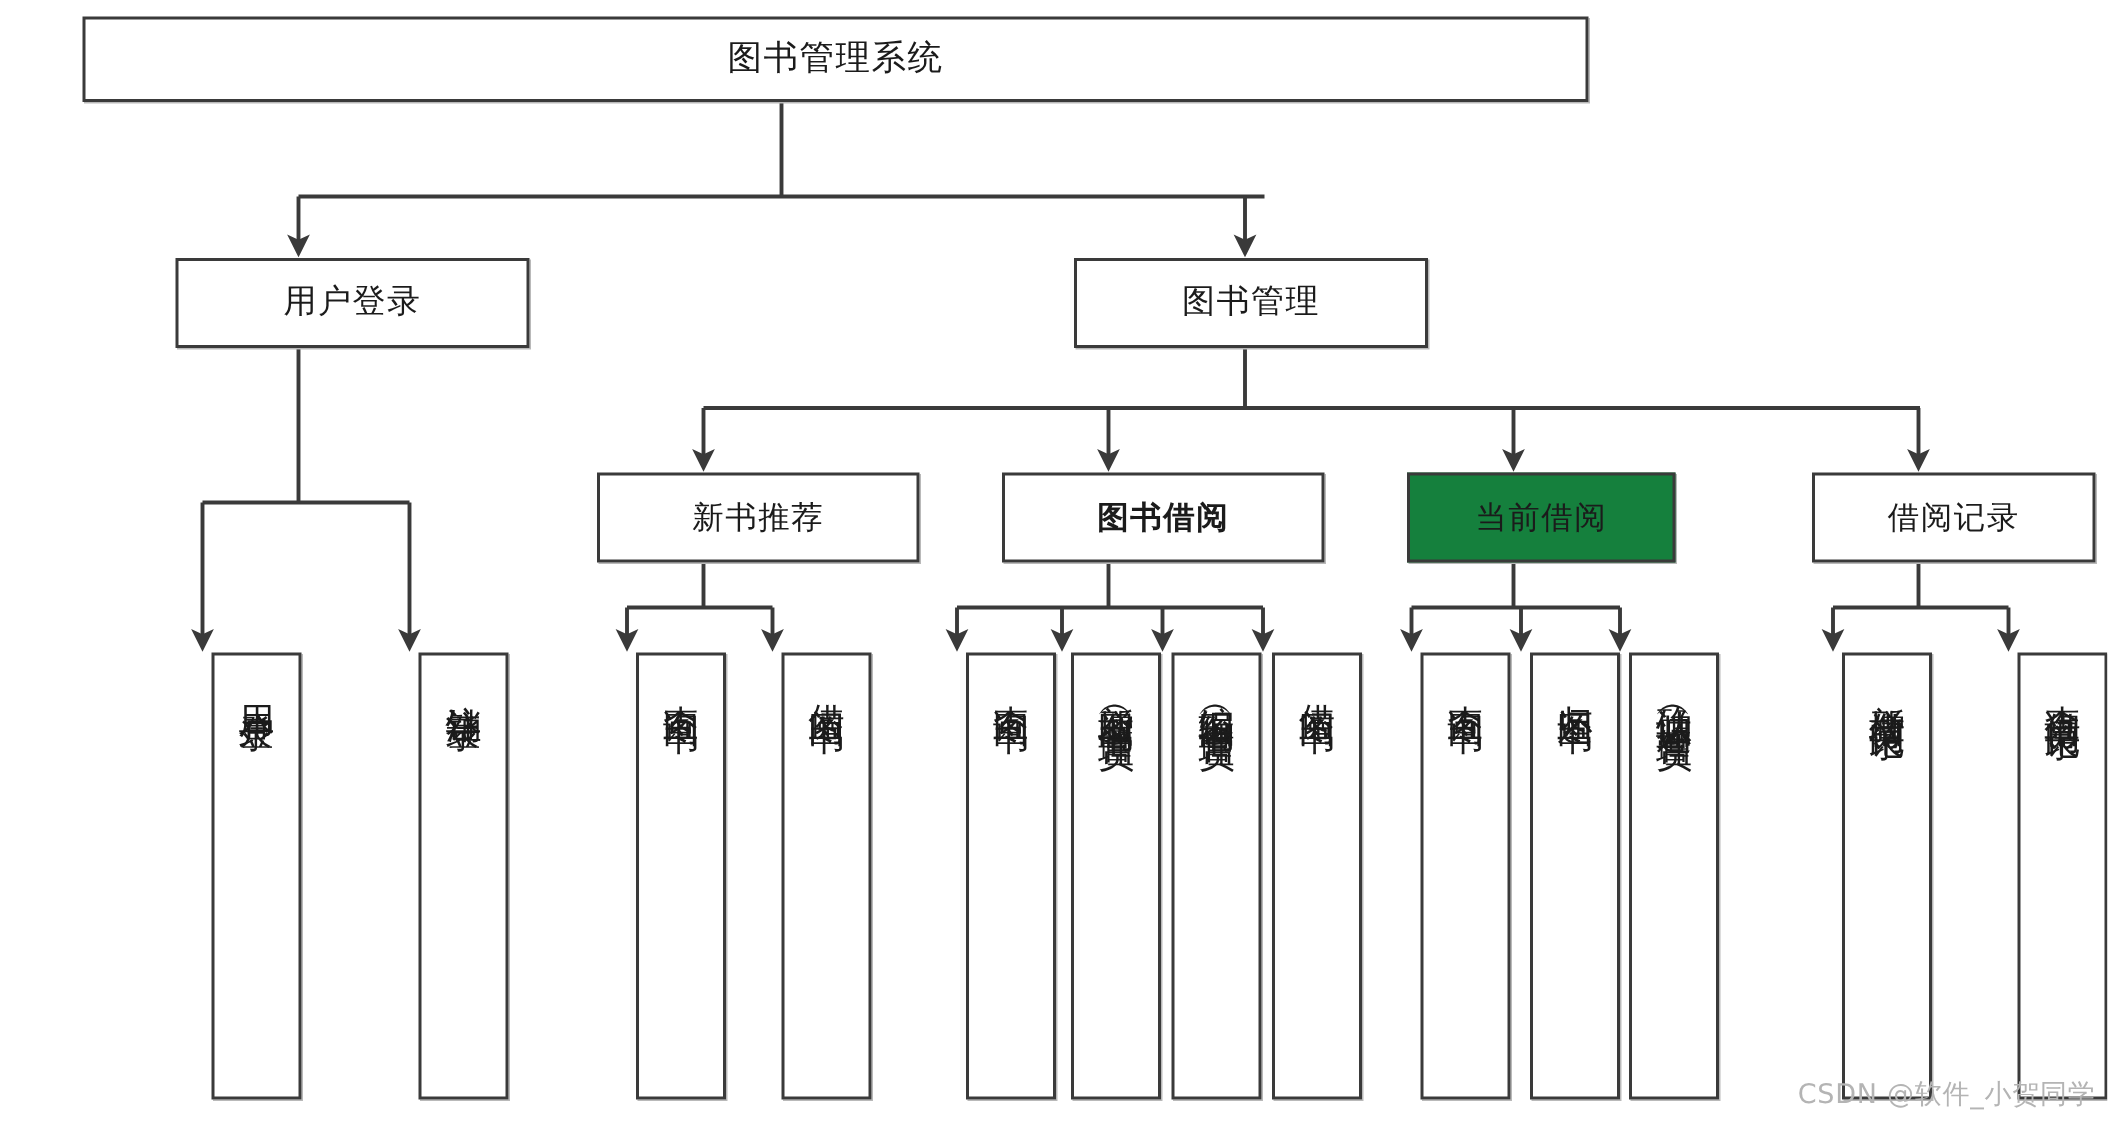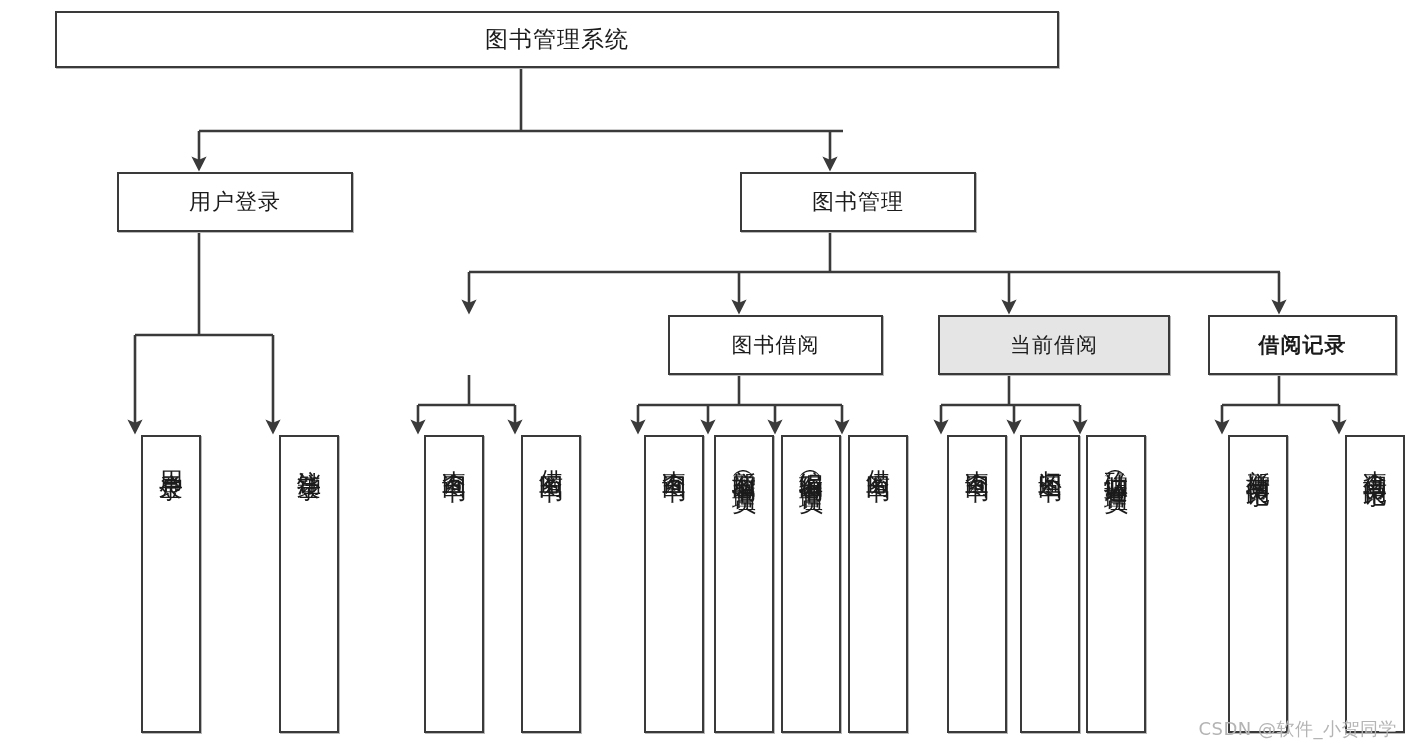--- a/index.html
+++ b/index.html
@@ -128,31 +128,34 @@
     </g>
   </svg>
 
   <div class="node root" style="left: 19px; top: 11px; width: 1004px; height: 57px; border-color: rgb(58, 58, 58); background: rgb(255, 255, 255);">
     <span class="label">图书管理系统</span>
   </div>
 
   <div class="node h2" style="left: 81px; top: 172px; width: 236px; height: 60px; border-color: rgb(58, 58, 58); background: rgb(255, 255, 255);">
     <span class="label">用户登录</span>
   </div>
-  <div class="node h2" style="left: 704px; top: 172px; width: 236px; height: 60px; border-color: rgb(58, 58, 58); background: rgb(255, 255, 255); text-align: right;">
+  <div class="node h2" style="left: 680px; top: 172px; width: 236px; height: 60px; border-color: rgb(58, 58, 58); background: rgb(255, 255, 255); text-align: right;">
     <span class="label">图书管理</span>
   </div>
 
-  <div class="node h3" style="left: 632px; top: 315px; width: 215px; height: 60px; border-color: rgb(58, 58, 58); background: rgb(255, 255, 255);">
+  <div class="node h3" style="left: 362px; top: 315px; width: 215px; height: 60px; border-color: rgb(58, 58, 58); background: rgb(255, 255, 255);">
+    <span class="label">新书推荐</span>
+  </div>
+  <div class="node h3" style="left: 632px; top: 315px; width: 215px; height: 60px; border-color: rgb(58, 58, 58); background: rgb(255, 255, 255); font-weight: bold;">
     <span class="label">图书借阅</span>
   </div>
-  <div class="node h3" style="left: 902px; top: 315px; width: 232px; height: 60px; border-color: rgb(58, 58, 58); background: #e5e5e5;">
+  <div class="node h3" style="left: 902px; top: 315px; width: 179px; height: 60px; border-color: rgb(58, 58, 58); background: #15803d;">
     <span class="label">当前借阅</span>
   </div>
-  <div class="node h3" style="left: 1172px; top: 315px; width: 189px; height: 60px; border-color: rgb(58, 58, 58); background: rgb(255, 255, 255); font-weight: bold;">
+  <div class="node h3" style="left: 1172px; top: 315px; width: 189px; height: 60px; border-color: rgb(58, 58, 58); background: rgb(255, 255, 255);">
     <span class="label">借阅记录</span>
   </div>
 
   <div class="node leaf" style="left: 105px; top: 435px; width: 60px; height: 298px; border-color: rgb(58, 58, 58); background: rgb(255, 255, 255);">
     <span class="label">用户登录</span>
   </div>
   <div class="node leaf" style="left: 243px; top: 435px; width: 60px; height: 298px; border-color: rgb(58, 58, 58); background: rgb(255, 255, 255);">
     <span class="label">注销登录</span>
   </div>
   <div class="node leaf" style="left: 388px; top: 435px; width: 60px; height: 298px; border-color: rgb(58, 58, 58); background: rgb(255, 255, 255);">

